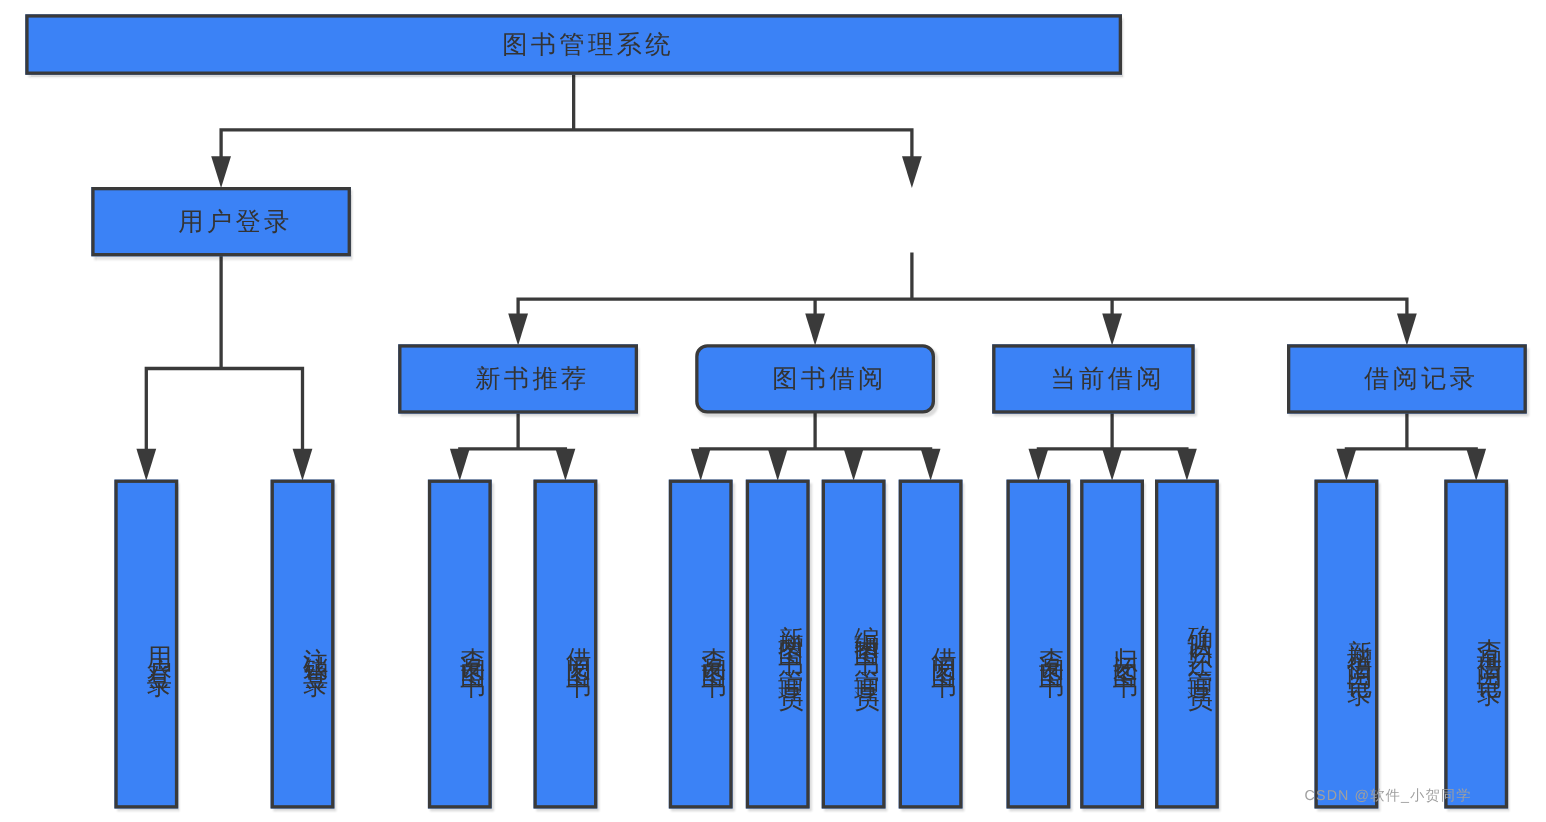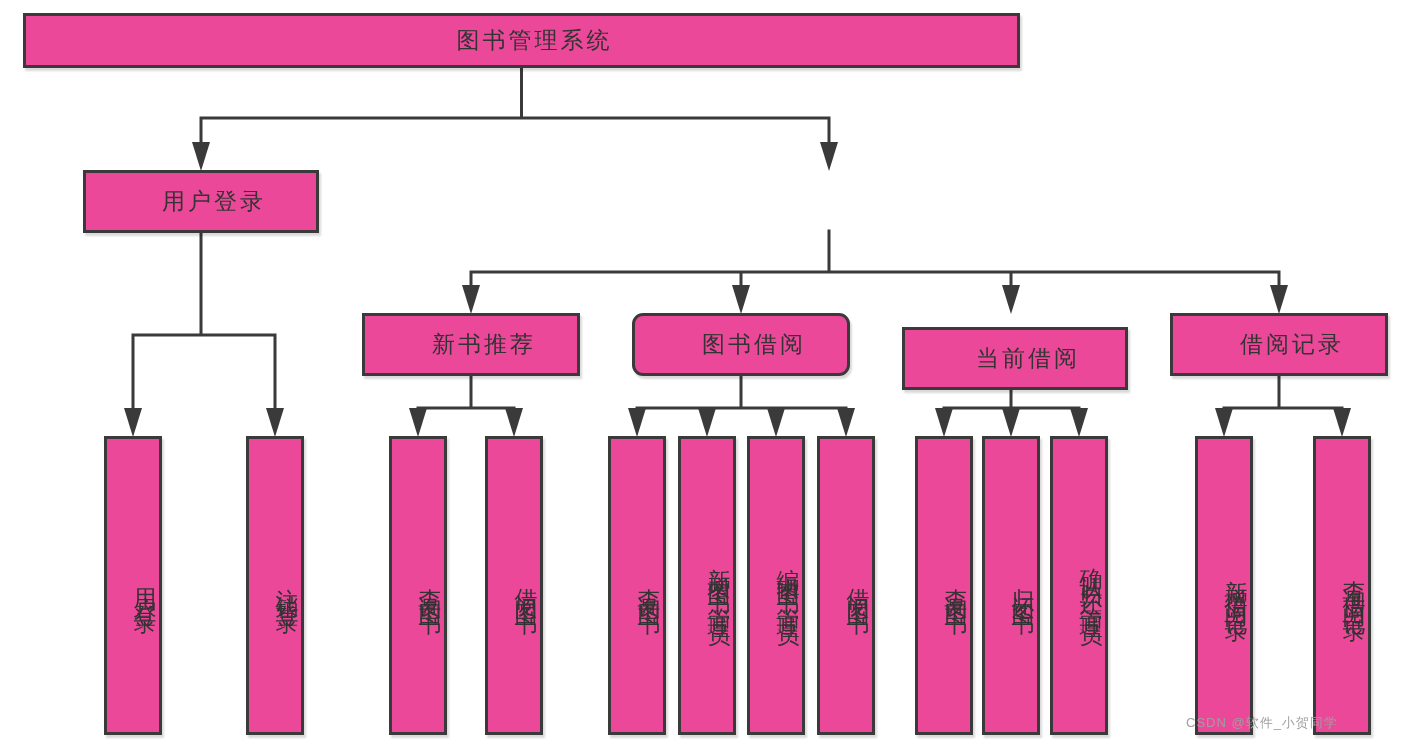--- a/index.html
+++ b/index.html
@@ -19,21 +19,21 @@
     position: absolute;
     left: 0;
     top: 0;
     width: 1405px;
     height: 747px;
     pointer-events: none;
   }
   .node {
     position: absolute;
     box-sizing: border-box;
-    background: #ec4899;
+    background: #3b82f6;
     border: 3px solid #3a3a3a;
     box-shadow: 2px 3px 2px rgba(0,0,0,0.15);
     display: flex;
     align-items: center;
     justify-content: center;
     color: #333333;
     font-size: 23px;
     letter-spacing: 3px;
     white-space: nowrap;
     z-index: 2;
@@ -103,21 +103,21 @@
       <polygon points="1333,408 1351,408 1342,437"></polygon>
     </g>
   </svg>
 
   <div class="node" style="left:23px; top:13px; width:997px; height:55px;">图书管理系统</div>
 
   <div class="node" style="left:83px; top:170px; width:236px; height:63px;">用户登录</div>
 
   <div class="node" style="left:362px; top:313px; width:218px; height:63px;">新书推荐</div>
   <div class="node" style="left:632px; top:313px; width:218px; height:63px;border-radius:11px;">图书借阅</div>
-  <div class="node" style="left:902px; top:313px; width:226px; height:63px;margin-top:14px;">当前借阅</div>
+  <div class="node" style="left:902px; top:313px; width:184px; height:63px;">当前借阅</div>
   <div class="node" style="left:1170px; top:313px; width:218px; height:63px;">借阅记录</div>
 
   <div class="node v" style="left:104px; top:436px; width:58px; height:299px;">用户登录</div>
   <div class="node v" style="left:246px; top:436px; width:58px; height:299px;">注销登录</div>
 
   <div class="node v" style="left:389px; top:436px; width:58px; height:299px;">查询图书</div>
   <div class="node v" style="left:485px; top:436px; width:58px; height:299px;">借阅图书</div>
 
   <div class="node v" style="left:608px; top:436px; width:58px; height:299px;">查询图书</div>
   <div class="node v" style="left:678px; top:436px; width:58px; height:299px;">新增图书（管理员）</div>

